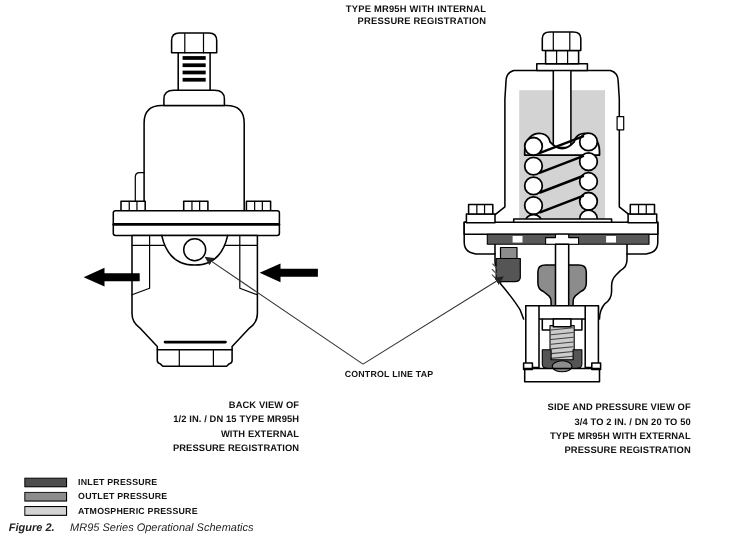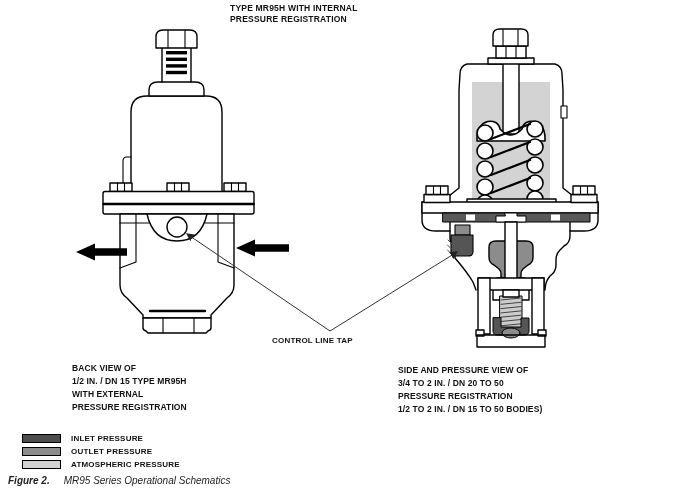--- a/index.html
+++ b/index.html
@@ -1,19 +1,19 @@
 <!DOCTYPE html>
 <html><head>
 <meta charset="utf-8">
 <style>
   html,body{margin:0;padding:0;background:#fff;}
   .stage{position:relative;width:680px;height:495px;background:#ffffff;
          font-family:"Liberation Sans",sans-serif;color:#111;overflow:hidden;}
   .drawing{position:absolute;left:0;top:0;}
-  .lbl{position:absolute;font-weight:bold;text-align:left;color:#111;}
+  .lbl{position:absolute;font-weight:bold;text-align:right;color:#111;}
   .title{left:230px;top:3px;width:212px;font-size:8.5px;line-height:10.5px;letter-spacing:.2px;}
   .callout{left:272px;top:336px;width:122px;font-size:8px;letter-spacing:.2px;}
   .cap-left{left:72px;top:362px;width:200px;font-size:8.5px;line-height:13px;letter-spacing:.1px;}
   .cap-right{left:398px;top:364px;width:230px;font-size:8.5px;line-height:13px;letter-spacing:.1px;}
   .legend{position:absolute;left:22px;top:432px;}
   .legend-row{display:flex;align-items:center;height:13px;text-align:center;}
   .legend-row svg{display:block;}
   .legend-label{margin-left:9px;font-size:8px;font-weight:bold;letter-spacing:.2px;color:#111;}
   .fig-caption{position:absolute;left:8px;top:475px;font-size:10px;font-style:italic;color:#222;}
   .fig-caption .num{font-weight:bold;margin-right:14px;}
@@ -186,22 +186,22 @@
   <div class="lbl cap-left">
     <div>BACK VIEW OF</div>
     <div>1/2 IN. / DN 15 TYPE MR95H</div>
     <div>WITH EXTERNAL</div>
     <div>PRESSURE REGISTRATION</div>
   </div>
 
   <div class="lbl cap-right">
     <div>SIDE AND PRESSURE VIEW OF</div>
     <div>3/4 TO 2 IN. / DN 20 TO 50</div>
+    <div>TYPE MR95H WITH EXTERNAL</div>
     <div>PRESSURE REGISTRATION</div>
-    <div>1/2 TO 2 IN. / DN 15 TO 50 BODIES)</div>
   </div>
 
   <div class="legend">
     <div class="legend-row">
       <svg width="40" height="10" viewBox="0 0 40 10">
         <rect x="0.5" y="0.5" width="38" height="8" stroke="#000" stroke-width="1" fill="#4d4d4d"></rect>
       </svg>
       <span class="legend-label">INLET PRESSURE</span>
     </div>
     <div class="legend-row">

